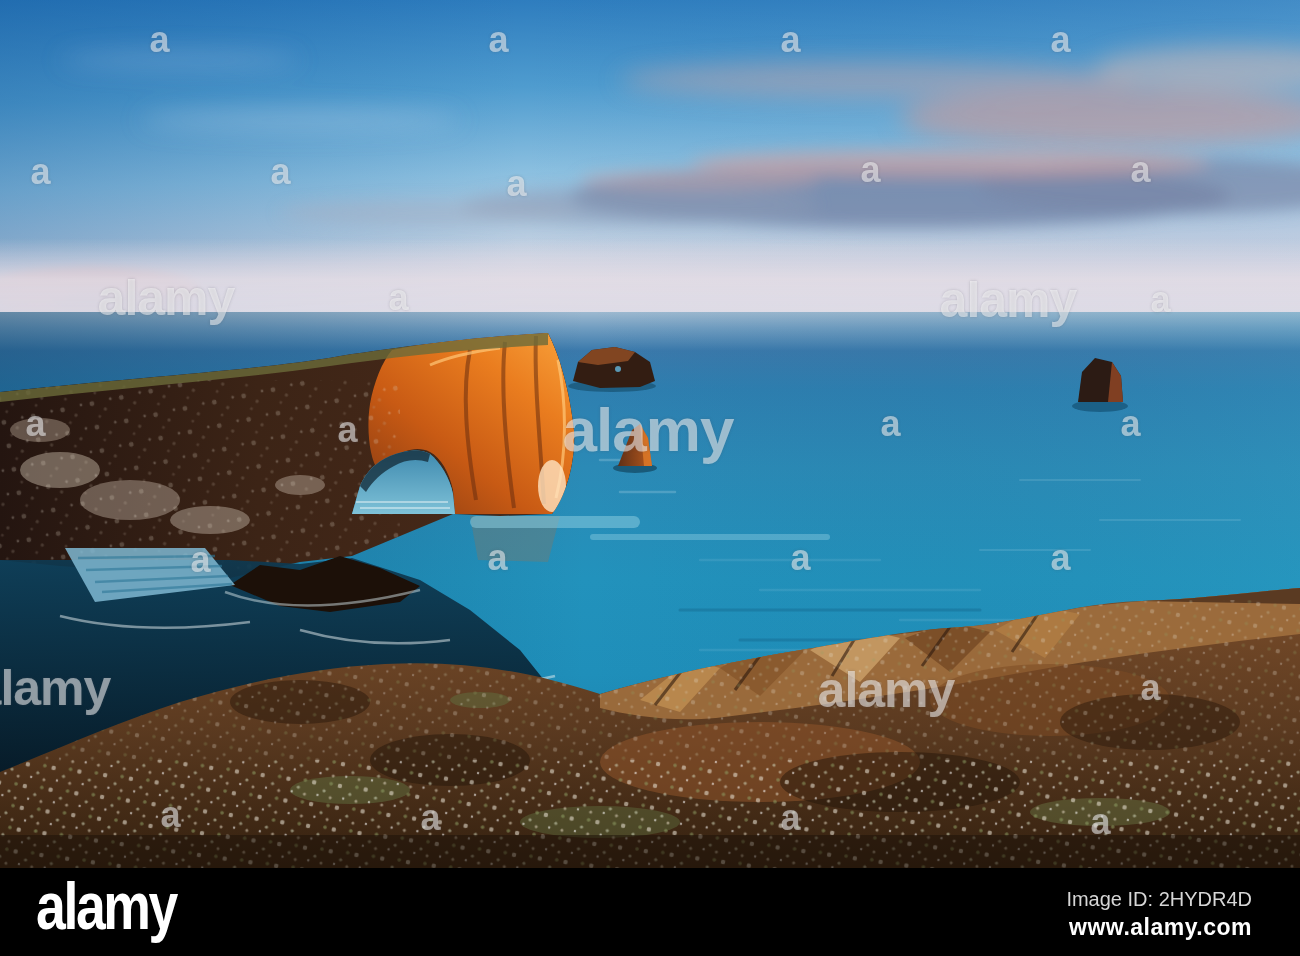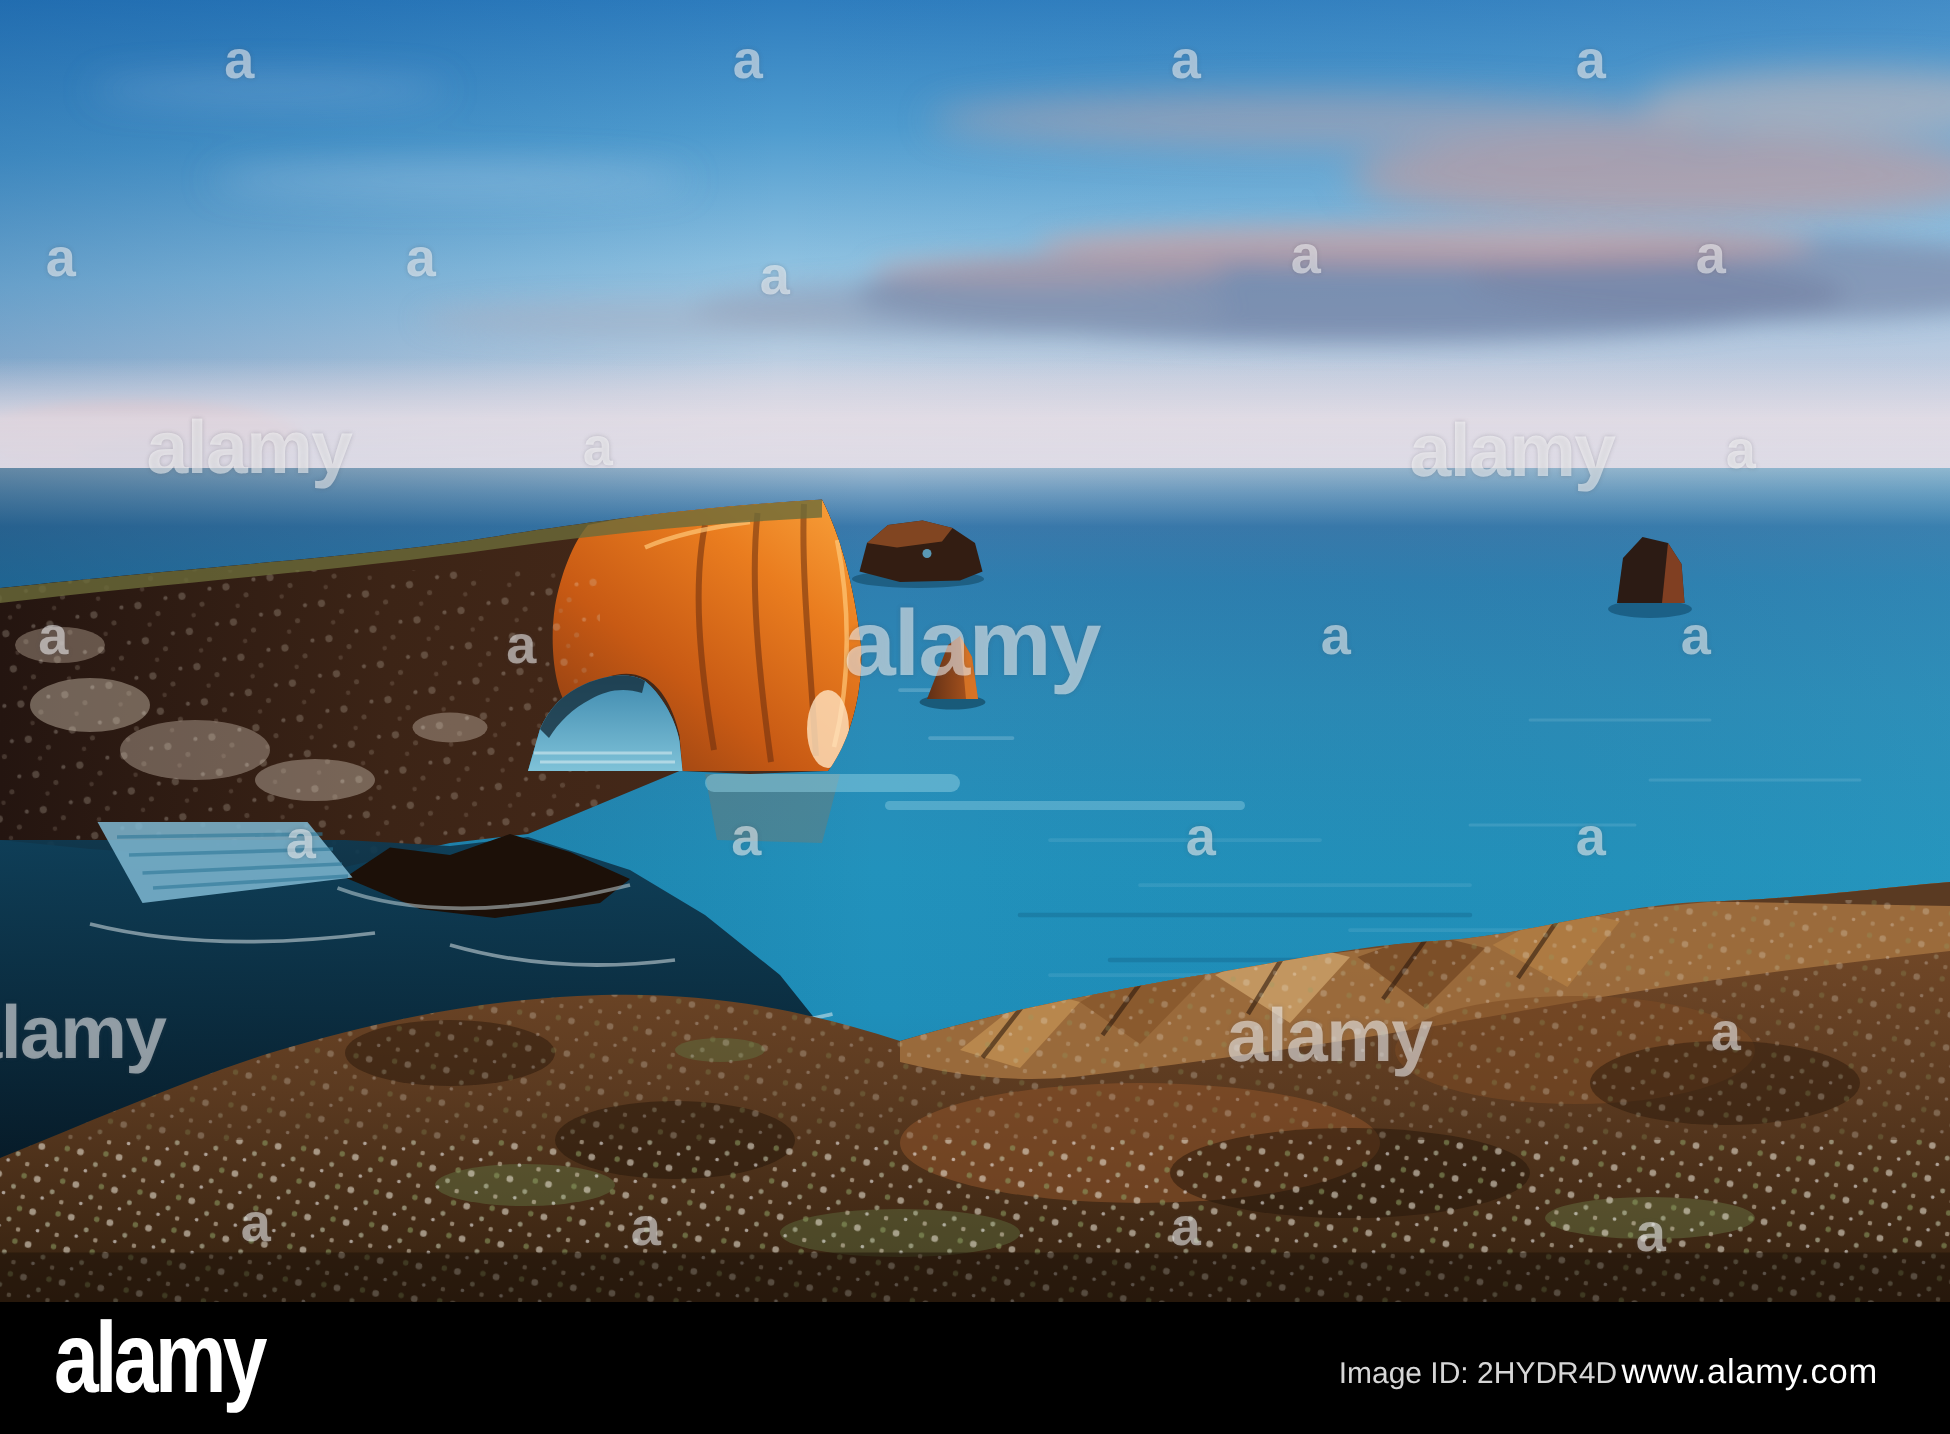--- a/index.html
+++ b/index.html
@@ -9,23 +9,23 @@
   .photo svg{display:block;width:1300px;height:868px;}
   .wm-layer{position:absolute;left:0;top:0;width:100%;height:100%;pointer-events:none;}
   .wm{position:absolute;transform:translate(-50%,-50%);font-weight:bold;line-height:1;
       color:rgba(255,255,255,0.52);letter-spacing:-1px;
       text-shadow:0 0 3px rgba(80,80,90,0.28);white-space:nowrap;user-select:none;}
   .bar{position:absolute;left:0;bottom:0;width:1300px;height:88px;background:#000;
        display:flex;align-items:center;justify-content:space-between;
        padding:0 48px 0 36px;box-sizing:border-box;}
   .logo{font-size:67px;font-weight:bold;color:#fff;letter-spacing:-3px;line-height:0.85;
         transform:scaleX(0.8);transform-origin:left center;padding-bottom:12px;}
-  .meta{display:flex;flex-direction:row;align-items:flex-end;gap:3px;padding-top:4px;}
+  .meta{display:flex;flex-direction:column;align-items:flex-end;gap:3px;padding-top:4px;}
   .meta-id{font-size:20px;color:#d6d6d6;}
-  .meta-url{font-size:23px;font-weight:normal;color:#fff;letter-spacing:0.5px;}
+  .meta-url{font-size:23px;font-weight:bold;color:#fff;letter-spacing:0.5px;}
 </style>
 </head>
 <body>
 
 <div class="stage">
 
   <div class="photo">
     <svg viewBox="0 0 1300 868" xmlns="http://www.w3.org/2000/svg">
       <defs>
         <linearGradient id="sky" x1="0" y1="0" x2="0.12" y2="1">

